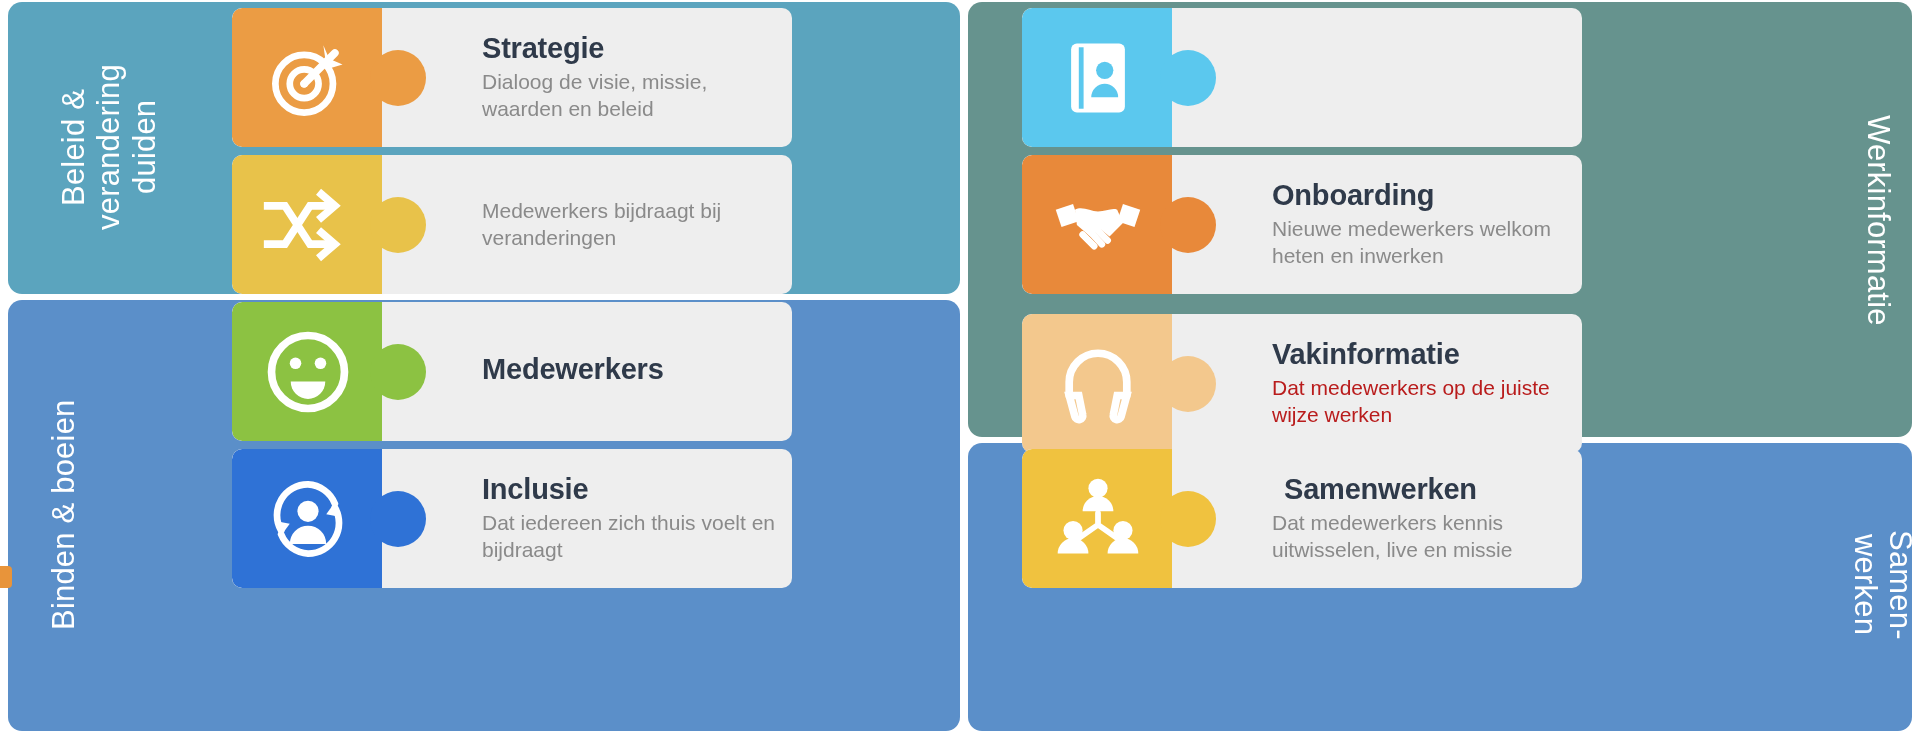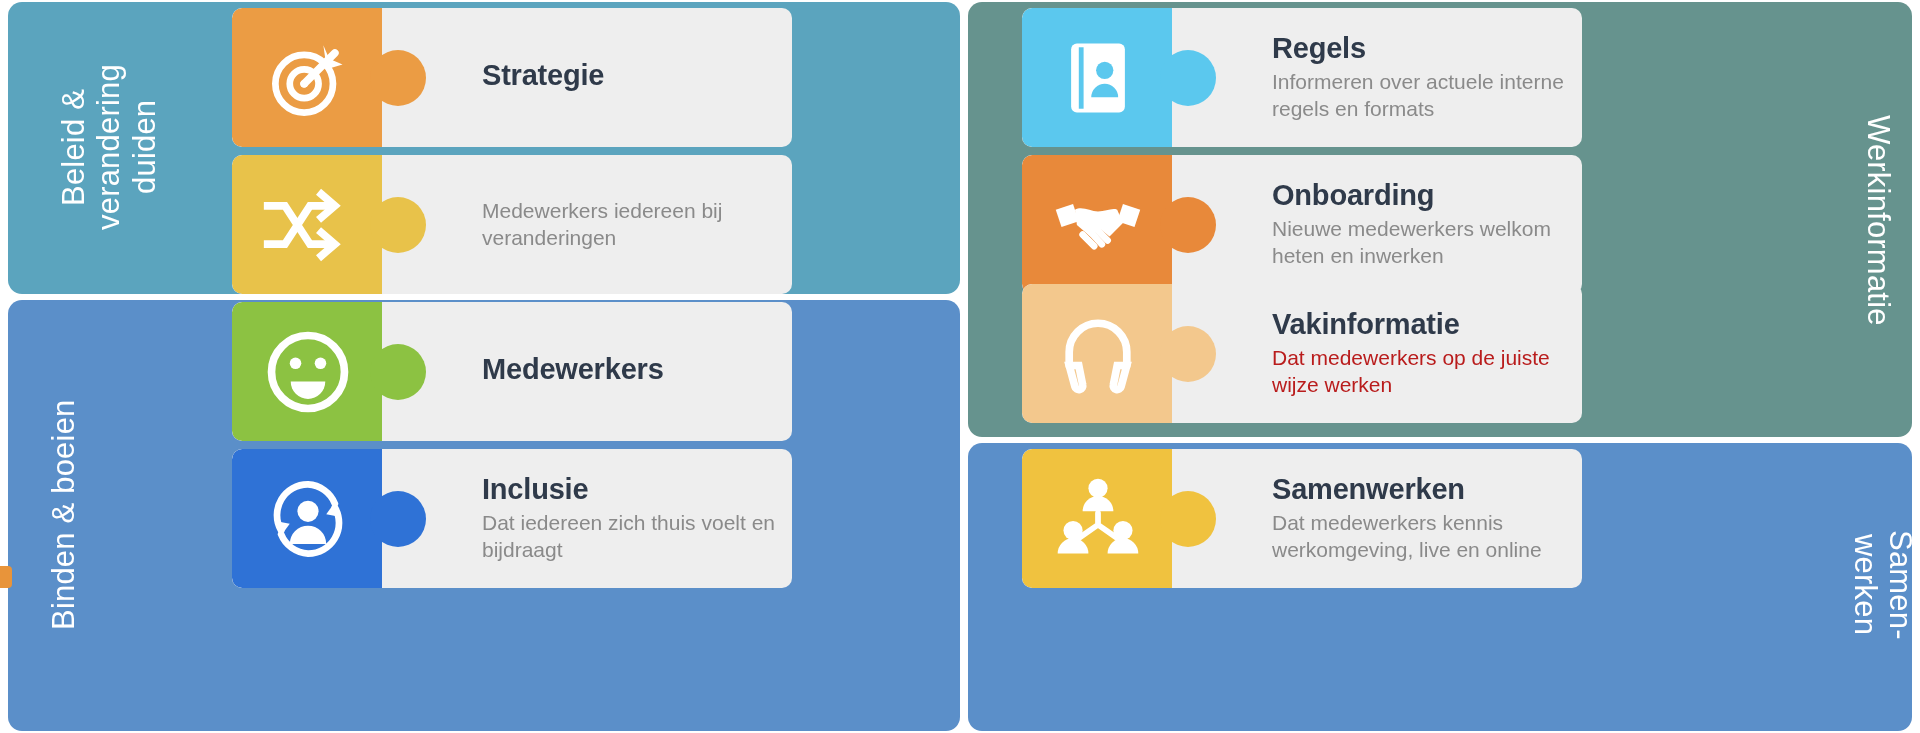--- a/index.html
+++ b/index.html
@@ -113,21 +113,21 @@
   }
   .card-icon svg{width:96px;height:96px;display:block;}
 
   
   #card-strategie   { left:232px;  top:8px;   }
   #card-change      { left:232px;  top:155px; }
   #card-engagement  { left:232px;  top:302px; }
   #card-inclusie    { left:232px;  top:449px; }
   #card-regels      { left:1022px; top:8px;   }
   #card-onboarding  { left:1022px; top:155px; }
-  #card-vakinfo     { left:1022px; top:284px; }
+  #card-vakinfo     { left:1022px; top:314px; }
   #card-samenwerken { left:1022px; top:449px; }
 
   .edge-dot{
     position:absolute;
     left:-4px; top:566px;
     width:16px;height:22px;
     background:#e8943a;
     border-radius:4px;
   }
 </style>
@@ -160,38 +160,39 @@
           <circle cx="46" cy="56" r="15" stroke="#fff" stroke-width="7"></circle>
           <circle cx="46" cy="56" r="4" fill="#fff"></circle>
           <path d="M46 56 L78 24" stroke="#fff" stroke-width="8" stroke-linecap="round"></path>
           <path d="M66 16 L72 30 L86 36 L72 40 L68 30 Z" fill="#fff"></path>
         </svg>
       </div>
     </div>
     <div class="knob" style="background: rgb(235, 156, 68);"></div>
     <div class="card-text">
       <div class="card-title" style="color: rgb(47, 58, 74);">Strategie</div>
+      <div class="card-desc" style="color: rgb(138, 138, 138);">Dialoog de visie, missie, waarden en beleid</div>
     </div>
   </div>
 
   <div class="card" id="card-change">
     <div class="card-body" style="background: rgb(238, 238, 238);">
       <div class="puzzle" style="background: rgb(232, 194, 74);"></div>
       <div class="card-icon">
         <svg viewBox="0 0 100 100" fill="none" stroke="#fff" stroke-width="8" stroke-linecap="square">
           <path d="M8 30 H26 L52 70 H74"></path>
           <path d="M8 70 H26 L52 30 H74"></path>
           <path d="M64 18 L78 30 L64 42"></path>
           <path d="M64 58 L78 70 L64 82"></path>
         </svg>
       </div>
     </div>
     <div class="knob" style="background: rgb(232, 194, 74);"></div>
     <div class="card-text">
-      <div class="card-desc" style="color: rgb(138, 138, 138);">Medewerkers iedereen bij veranderingen</div>
+      <div class="card-desc" style="color: rgb(138, 138, 138);">Medewerkers bijdraagt bij veranderingen</div>
     </div>
   </div>
 
   <div class="card" id="card-engagement">
     <div class="card-body" style="background: rgb(238, 238, 238);">
       <div class="puzzle" style="background: rgb(140, 194, 66);"></div>
       <div class="card-icon">
         <svg viewBox="0 0 100 100" fill="none">
           <circle cx="50" cy="50" r="38" stroke="#fff" stroke-width="8"></circle>
           <circle cx="37" cy="41" r="6" fill="#fff"></circle>
@@ -233,24 +234,20 @@
       <div class="card-icon">
         <svg viewBox="0 0 100 100" fill="none">
           <rect x="22" y="14" width="56" height="72" rx="6" fill="#fff"></rect>
           <rect x="30" y="18" width="5" height="64" fill="#5bc8ee"></rect>
           <circle cx="57" cy="42" r="9" fill="#5bc8ee"></circle>
           <path d="M43 70 A14 14 0 0 1 71 70 Z" fill="#5bc8ee"></path>
         </svg>
       </div>
     </div>
     <div class="knob" style="background: rgb(91, 200, 238);"></div>
-    <div class="card-text">
-      <div class="card-title" style="color: rgb(47, 58, 74);">Regels</div>
-      <div class="card-desc" style="color: rgb(138, 138, 138);">Informeren over actuele interne regels en formats</div>
-    </div>
   </div>
 
   <div class="card" id="card-onboarding">
     <div class="card-body" style="background: rgb(238, 238, 238);">
       <div class="puzzle" style="background: rgb(232, 137, 58);"></div>
       <div class="card-icon">
         <svg viewBox="0 0 100 100" fill="none">
           <path d="M6 34 L24 28 L30 46 L12 52 Z" fill="#fff"></path>
           <path d="M94 34 L76 28 L70 46 L88 52 Z" fill="#fff"></path>
           <path d="M26 34 C34 30 42 36 50 36 C58 36 64 32 70 34 L76 48
@@ -296,19 +293,19 @@
           <path d="M50 44 V56 M50 56 L30 70 M50 56 L70 70" stroke="#fff" stroke-width="6" stroke-linecap="round"></path>
           <circle cx="24" cy="62" r="10" fill="#fff"></circle>
           <path d="M8 86 A16 16 0 0 1 40 86 Z" fill="#fff"></path>
           <circle cx="76" cy="62" r="10" fill="#fff"></circle>
           <path d="M60 86 A16 16 0 0 1 92 86 Z" fill="#fff"></path>
         </svg>
       </div>
     </div>
     <div class="knob" style="background: rgb(240, 194, 63);"></div>
     <div class="card-text">
-      <div class="card-title" style="color: rgb(47, 58, 74);">Samenwerken</div>
-      <div class="card-desc" style="color: rgb(138, 138, 138);">Dat medewerkers kennis werkomgeving, live en online</div>
+      <div class="card-title" style="color: rgb(47, 58, 74); margin-left: 12px;">Samenwerken</div>
+      <div class="card-desc" style="color: rgb(138, 138, 138);">Dat medewerkers kennis uitwisselen, live en missie</div>
     </div>
   </div>
 
   <div class="edge-dot"></div>
 </div>
 
 </body></html>

